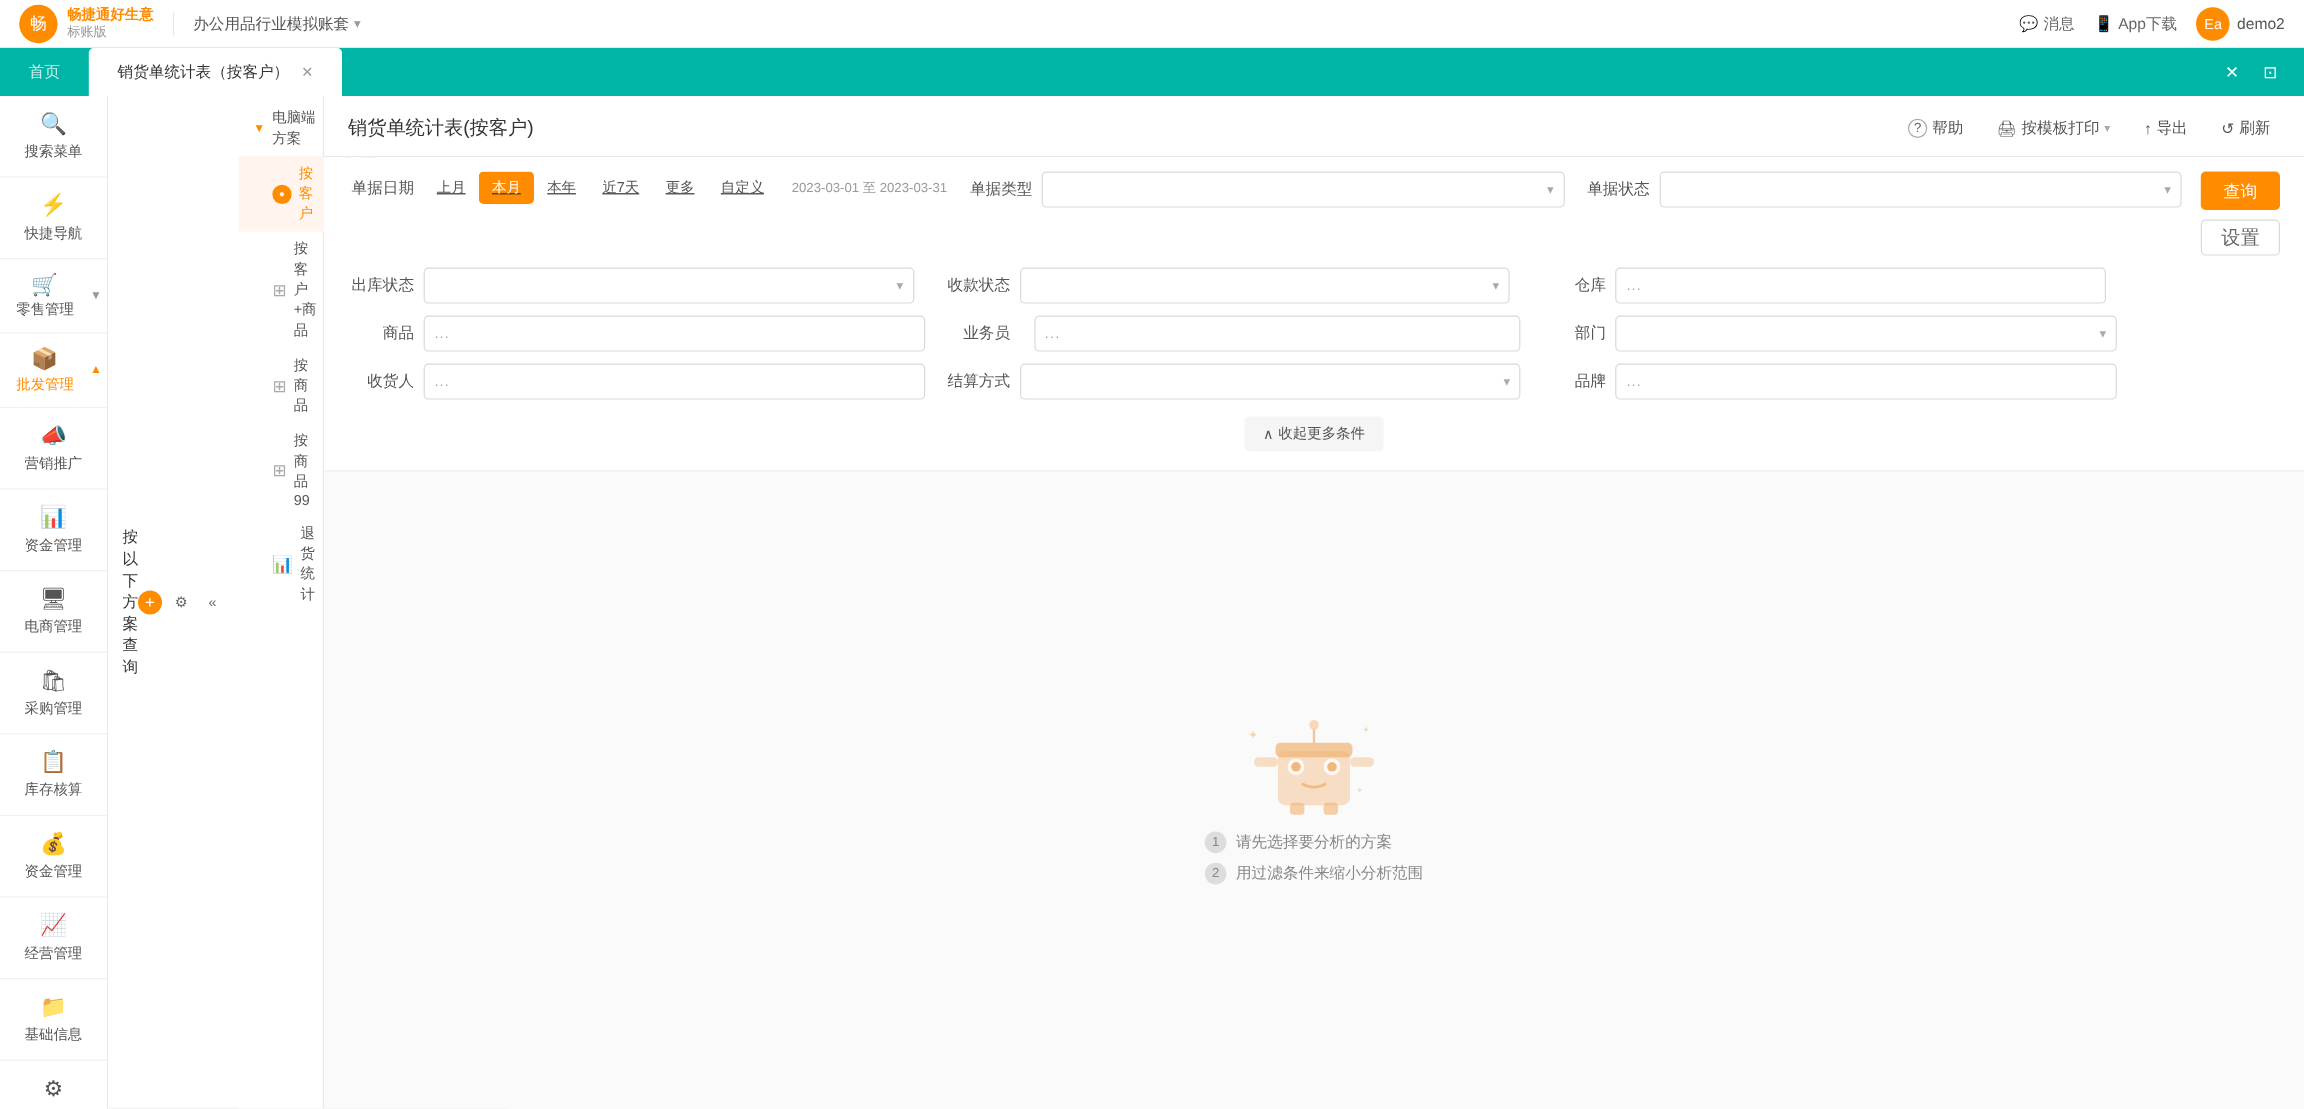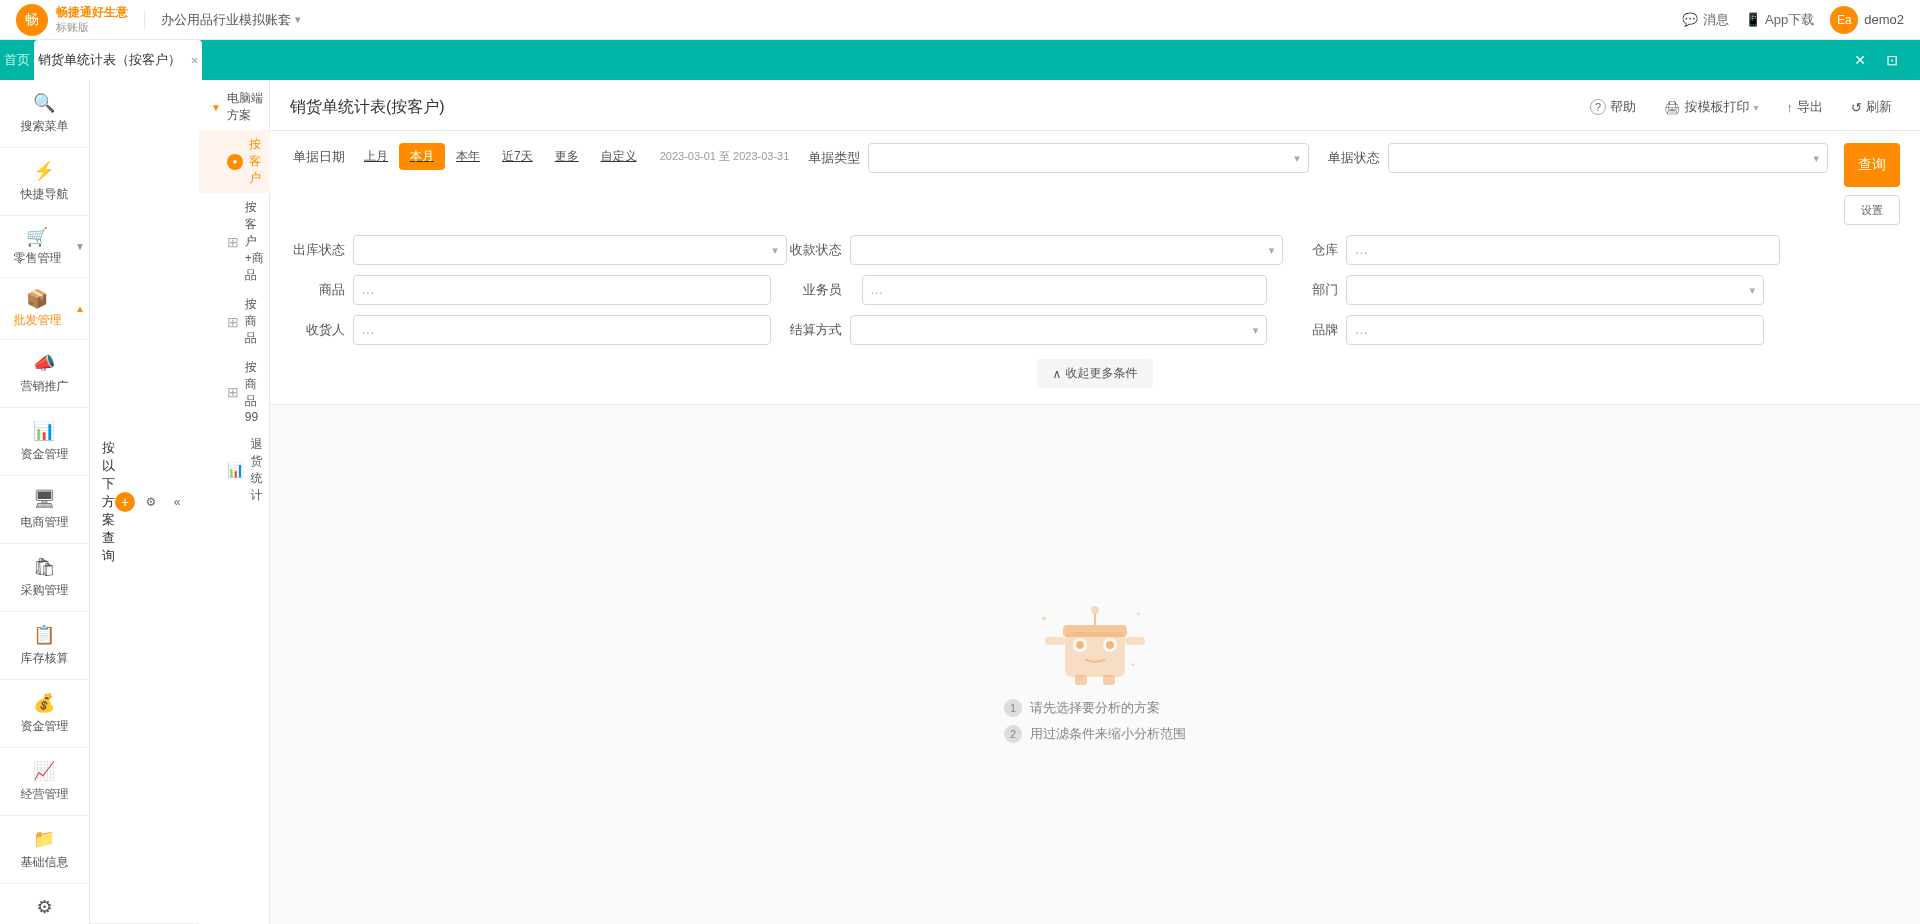--- a/index.html
+++ b/index.html
@@ -29,26 +29,25 @@
       background: #00b5a5;
       display: flex;
       align-items: center;
       padding: 0 0;
       flex-shrink: 0;
     }
     .tab-item {
       height: 40px;
       display: flex;
       align-items: center;
-      padding: 0 4px;
+      padding: 0 24px;
       cursor: pointer;
       font-size: 13px;
       color: rgba(255,255,255,0.8);
       gap: 6px;
-      font-family: Liberation Mono, monospace;
     }
     .tab-item.active {
       background: #fff;
       color: #333;
       border-radius: 4px 4px 0 0;
     }
     .tab-close { font-size: 12px; color: #999; cursor: pointer; margin-left: 4px; }
     .tab-bar-actions { margin-left: auto; display: flex; align-items: center; gap: 8px; padding-right: 16px; }
     .tab-action-btn { width: 24px; height: 24px; display: flex; align-items: center; justify-content: center; color: white; cursor: pointer; font-size: 14px; }
 
@@ -203,29 +202,29 @@
       margin-left: 4px;
     }
     .query-btn {
       background: #ff8c00;
       color: white;
       border: none;
       border-radius: 4px;
       padding: 8px 6px;
       font-size: 14px;
       cursor: pointer;
-      height: 44px;
+      height: 32px;
     }
     .settings-btn {
       background: #fff;
       color: #666;
       border: 1px solid #d9d9d9;
       border-radius: 4px;
       padding: 6px 16px;
-      font-size: 11px;
+      font-size: 16px;
       cursor: pointer;
       height: 30px;
       display: flex;
       align-items: center;
     }
     .collapse-btn {
       display: flex;
       align-items: center;
       justify-content: center;
       gap: 4px;
@@ -497,21 +496,21 @@
             <span></span>
             <span class="filter-arrow">▾</span>
           </div>
         </div>
         <div class="filter-actions-col">
           <button class="query-btn">查询</button>
           <button class="settings-btn">设置</button>
         </div>
       </div>
 
-      <div style="display:flex;align-items:flex-start;gap:0;margin-bottom:10px">
+      <div style="display:flex;align-items:flex-start;gap:25px;margin-bottom:10px">
         <div style="display:flex;align-items:center;gap:8px;flex:1">
           <span class="filter-label">出库状态</span>
           <div class="filter-input" style="flex:1">
             <span></span>
             <span class="filter-arrow">▾</span>
           </div>
         </div>
         <div style="display:flex;align-items:center;gap:8px;flex:1">
           <span class="filter-label">收款状态</span>
           <div class="filter-input" style="flex:1">

